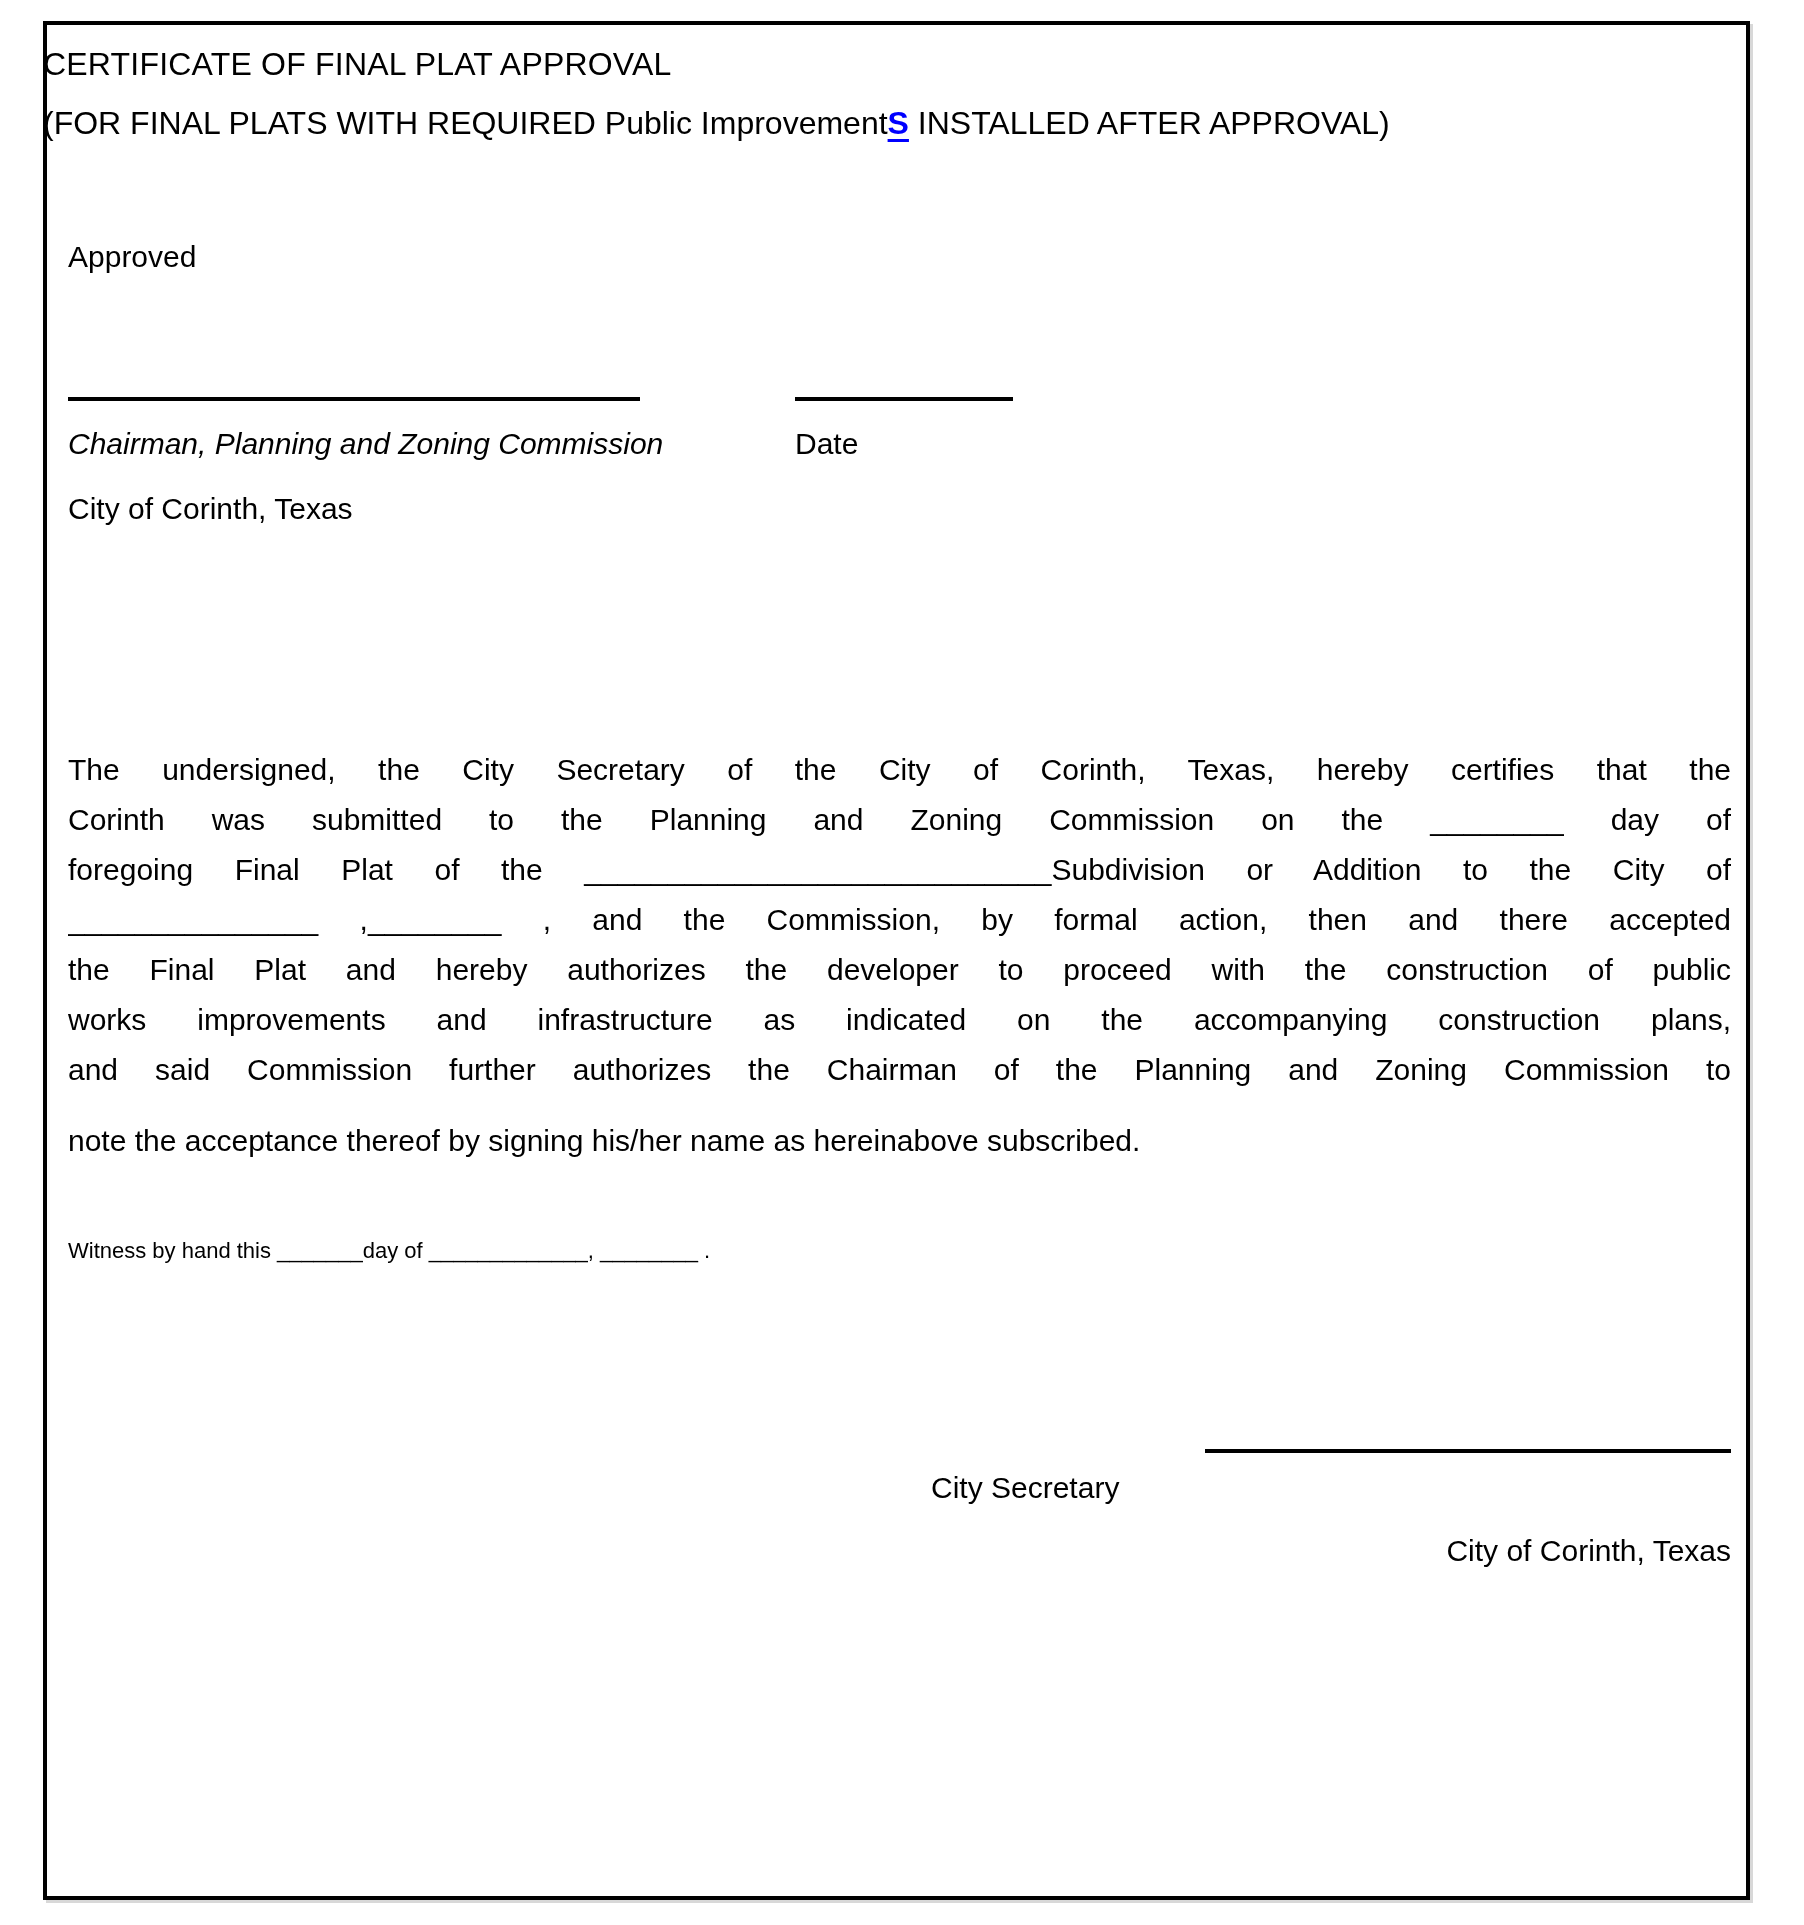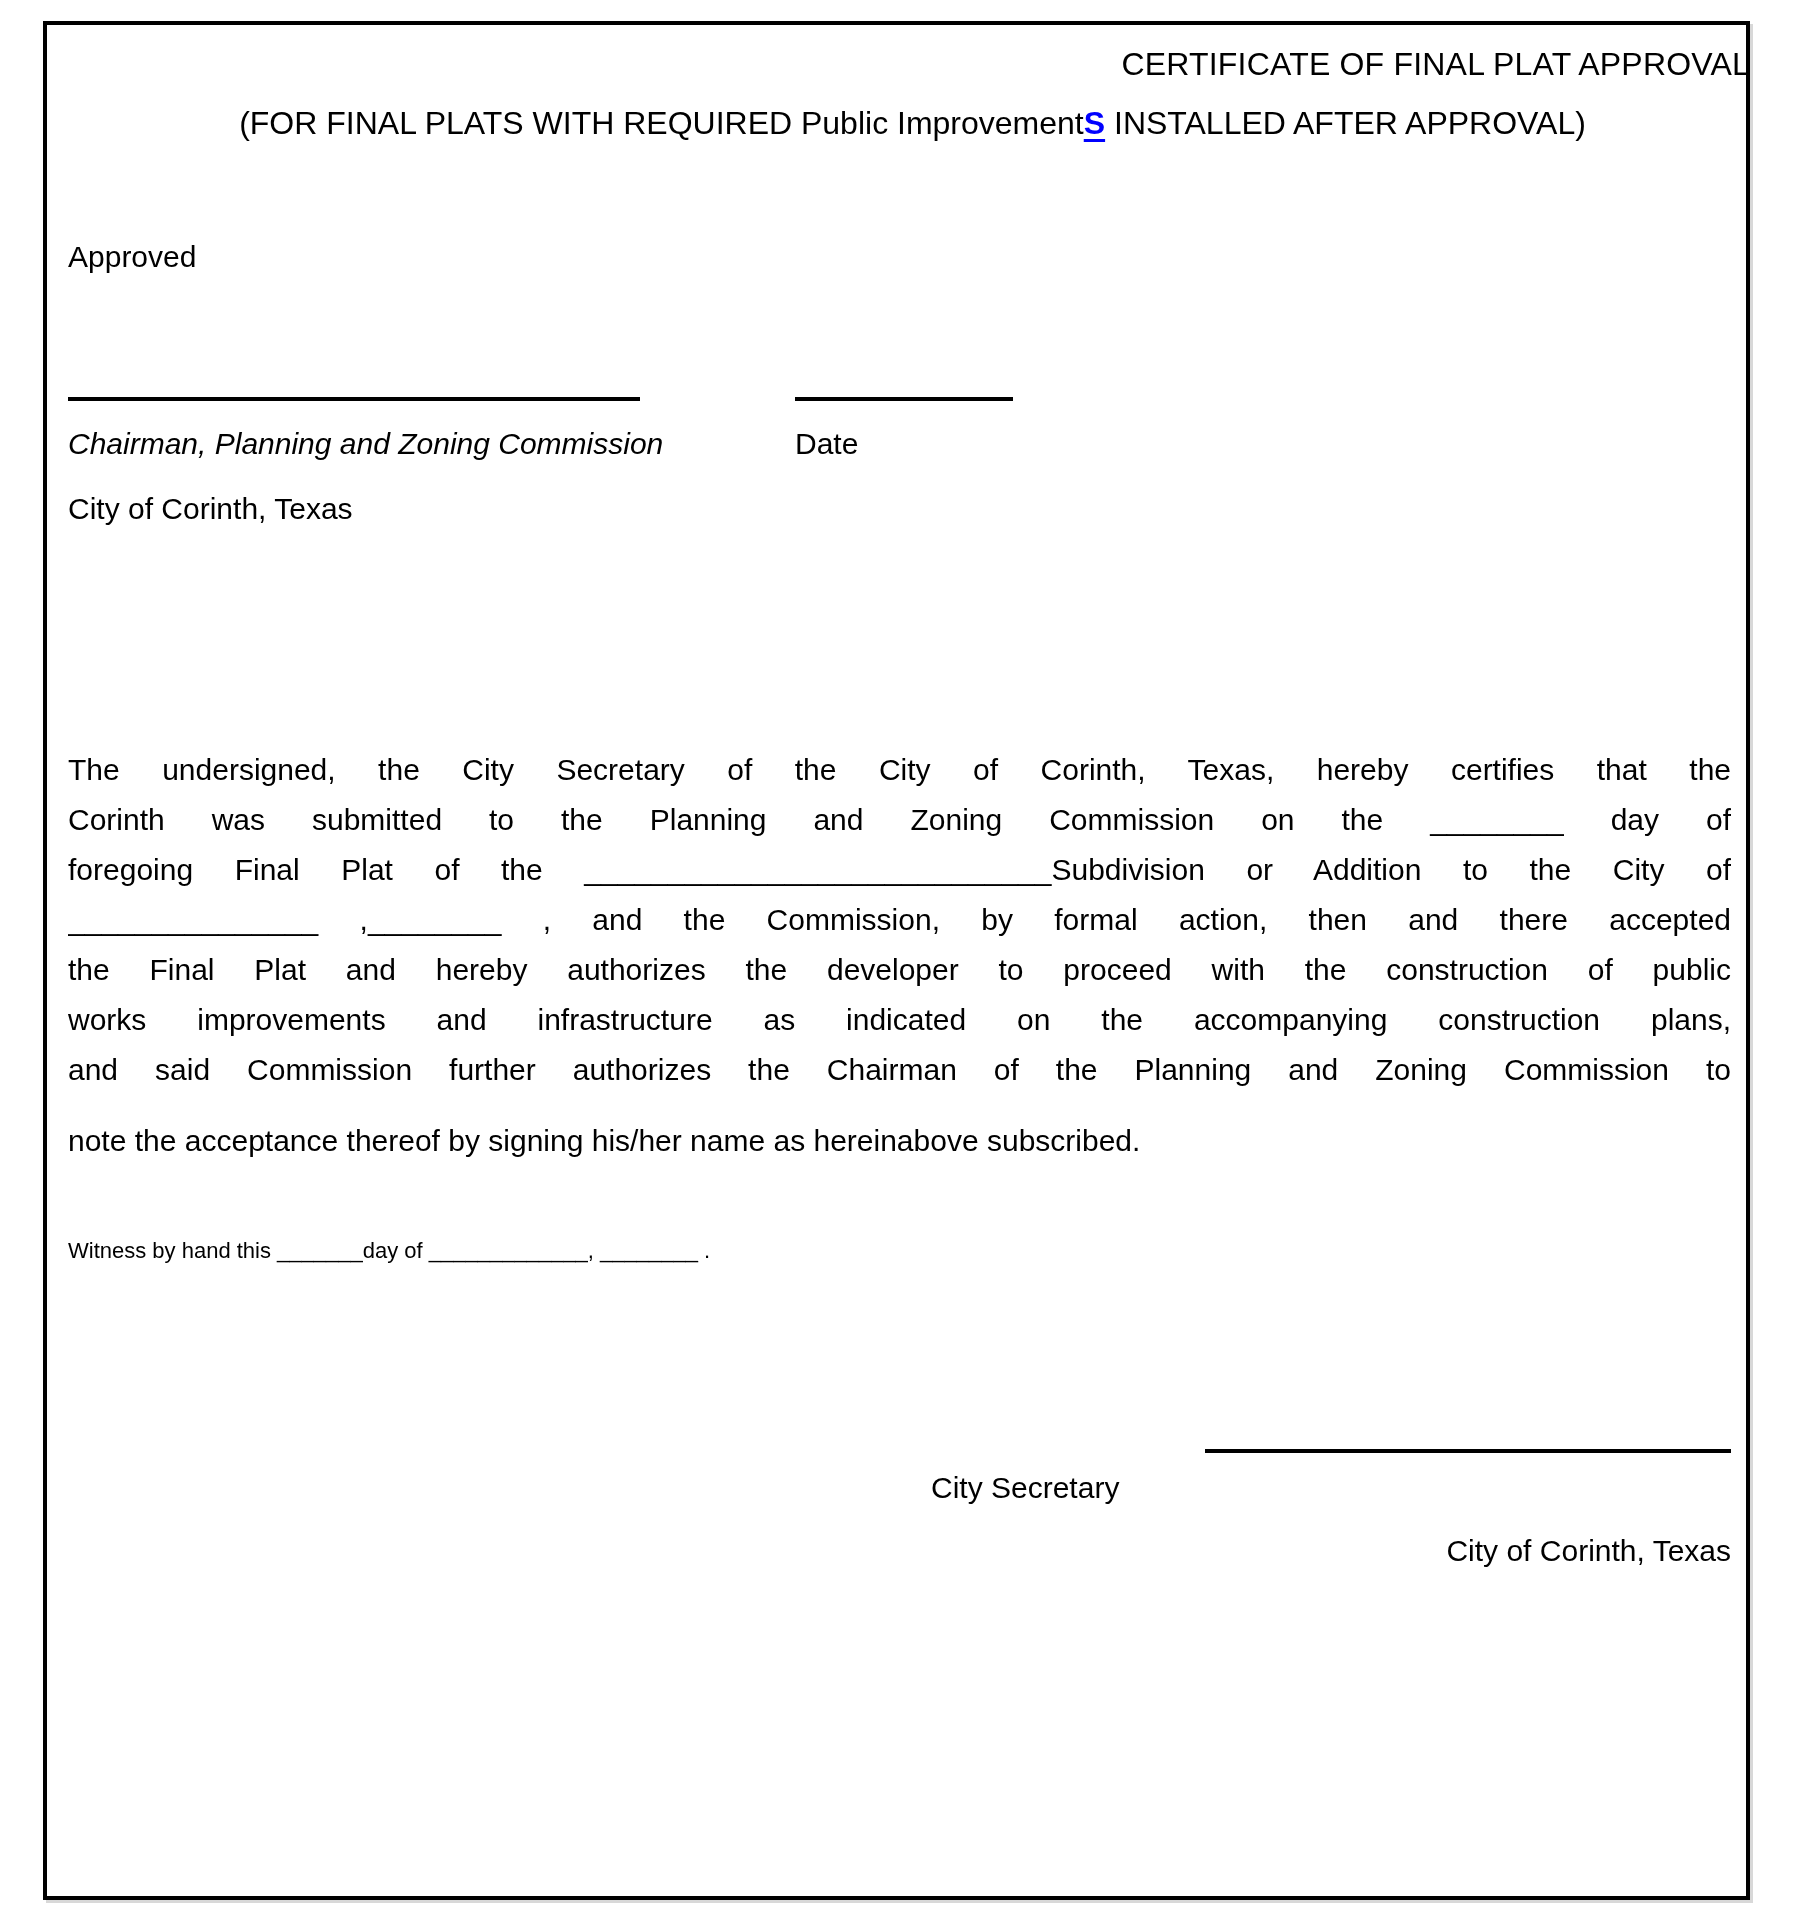--- a/index.html
+++ b/index.html
@@ -21,32 +21,31 @@
     height: 1879px;
     border: 4px solid #000000;
     box-shadow: 3px 3px 0 #d8d8d8;
     background: #ffffff;
   }
   .title {
     position: absolute;
     left: 43px;
     top: 44px;
     width: 1707px;
-    text-align: right;
+    text-align: left;
     font-size: 32px;
     line-height: 40px;
     letter-spacing: 0.2px;
     white-space: nowrap;
   }
   .subtitle {
     position: absolute;
     left: 43px;
     top: 101px;
     width: 1739px;
-    text-align: center;
     font-size: 32px;
     line-height: 44px;
     white-space: nowrap;
   }
   .subtitle .insertion {
     color: #0000ff;
     font-weight: bold;
     text-decoration: underline;
     text-decoration-thickness: 3px;
     text-underline-offset: 5px;

